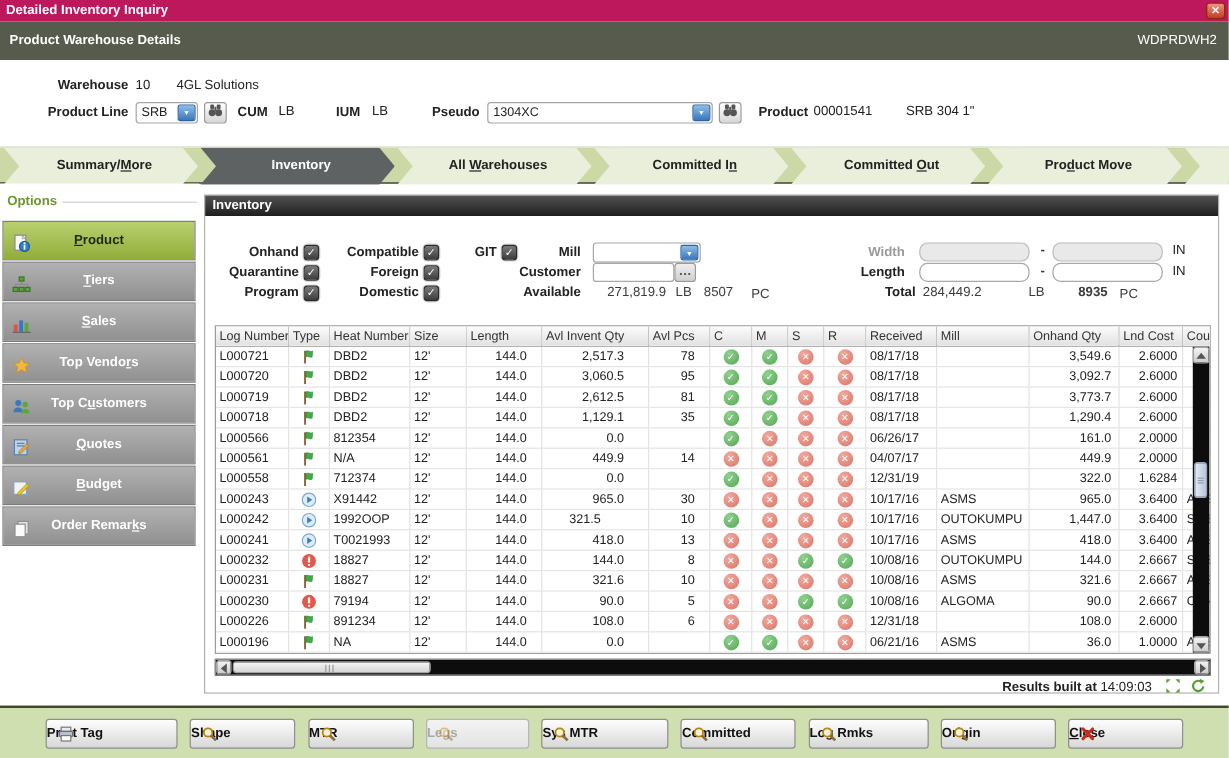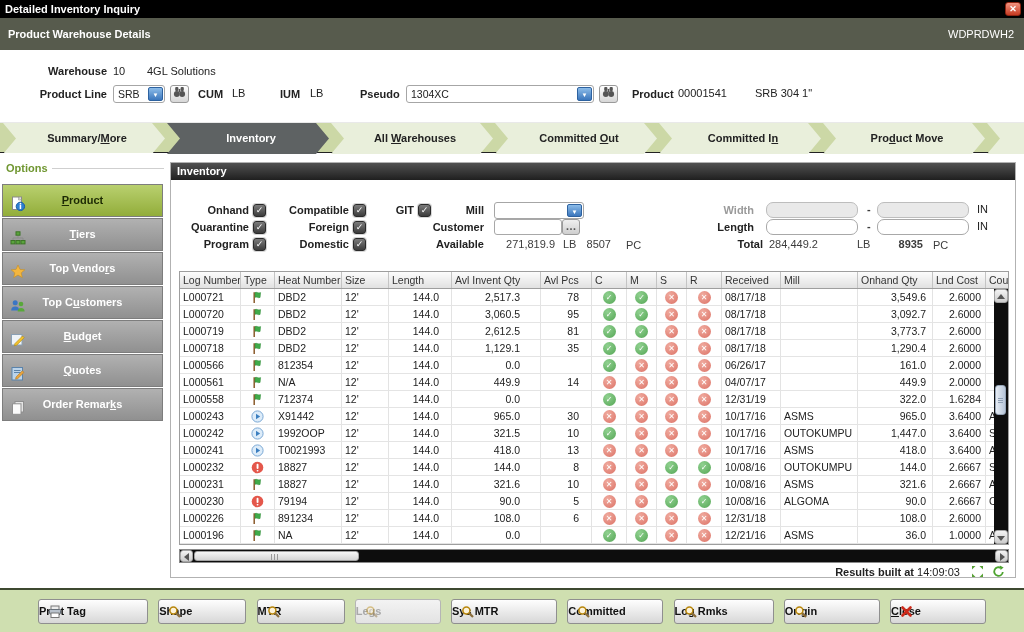--- a/index.html
+++ b/index.html
@@ -1,21 +1,21 @@
 <!DOCTYPE html>
 <html><head>
 <meta charset="utf-8">
 <style>
   html,body{margin:0;padding:0;}
   body{width:1024px;height:632px;position:relative;background:#fff;
        font-family:"Liberation Sans",sans-serif;font-size:11px;color:#222;overflow:hidden;}
   u{text-decoration:underline;}
 
   
-  .titlebar{position:absolute;top:0;left:0;right:0;height:18px;background:#000000;}
+  .titlebar{position:absolute;top:0;left:0;right:0;height:18px;background:#be185d;}
   .titlebar .t-text{color:#fff;font-weight:bold;line-height:18px;padding-left:5px;display:inline-block;}
   .close-btn{position:absolute;top:2px;right:3px;width:16px;height:14px;box-sizing:border-box;
      background:linear-gradient(#f headers,#c00);background:linear-gradient(#f2937f,#c63a21);
      border:1px solid #8e2412;border-radius:3px;color:#fff;font-size:9px;font-weight:bold;
      text-align:center;line-height:12px;cursor:default;}
 
   
   .subheader{position:absolute;top:18px;left:0;right:0;height:32px;background:#575b4d;color:#fff;}
   .sh-title{position:absolute;left:8px;top:10px;font-weight:bold;}
   .sh-code{position:absolute;right:10px;top:10px;text-align:right;}
@@ -187,22 +187,22 @@
 
     <span class="fa lbl" style="left:632px;top:38px;">Product</span>
     <span class="fa" style="left:678px;top:37px;">00001541</span>
     <span class="fa" style="left:755px;top:37px;">SRB 304 1"</span>
   </div>
 
   <div class="tabstrip" id="tabstrip">
       <div class="tab">Summary/<u>M</u>ore</div>
       <div class="tab active">Inventory</div>
       <div class="tab">All <u>W</u>arehouses</div>
+      <div class="tab">Committed I<u>n</u></div>
       <div class="tab">Committed <u>O</u>ut</div>
-      <div class="tab">Committed I<u>n</u></div>
       <div class="tab">Pro<u>d</u>uct Move</div>
       <div class="tab">og Move</div>
     </div>
 
   <div class="sidebar">
     <div class="options-title">Options</div>
     <div id="sidebar-items">
         <div class="side-item active"><span class="s-icon"><svg width="16" height="16" viewBox="0 0 16 16">
               <rect x="2.5" y="1" width="9" height="12.5" fill="#fff" stroke="#8a8a8a"></rect>
               <path d="M8.5 1 L11.5 4 L8.5 4 Z" fill="#d9d9d9" stroke="#8a8a8a" stroke-width="0.5"></path>
@@ -211,38 +211,44 @@
               <rect x="9.7" y="7" width="1.5" height="1.5" fill="#fff"></rect>
             </svg></span><span><u>P</u>roduct</span></div>
         <div class="side-item"><span class="s-icon"><svg width="16" height="16" viewBox="0 0 16 16">
               <path d="M8 5.5 V8 M3 10.5 V8 H13 V10.5" stroke="#8b8b8b" fill="none"></path>
               <rect x="6" y="1.8" width="4" height="3.4" fill="#5aa43d" stroke="#3c7526"></rect>
               <rect x="1" y="10.5" width="4" height="3.4" fill="#5aa43d" stroke="#3c7526"></rect>
               <rect x="6" y="10.5" width="4" height="3.4" fill="#5aa43d" stroke="#3c7526"></rect>
               <rect x="11" y="10.5" width="4" height="3.4" fill="#5aa43d" stroke="#3c7526"></rect>
             </svg></span><span><u>T</u>iers</span></div>
         <div class="side-item"><span class="s-icon"><svg width="16" height="16" viewBox="0 0 16 16">
+              <rect x="1.5" y="7.5" width="3.2" height="6" fill="#d9534f"></rect>
+              <rect x="6" y="4" width="3.2" height="9.5" fill="#3b76c4"></rect>
+              <rect x="10.5" y="6" width="3.2" height="7.5" fill="#58a83a"></rect>
+              <line x1="0.5" y1="14" x2="15.5" y2="14" stroke="#666"></line>
+            </svg></span><span><u>S</u>ales</span></div>
+        <div class="side-item"><span class="s-icon"><svg width="16" height="16" viewBox="0 0 16 16">
               <path d="M8 1 L10 5.4 L14.8 5.8 L11.2 8.9 L12.3 13.6 L8 11.1 L3.7 13.6 L4.8 8.9 L1.2 5.8 L6 5.4 Z" fill="#f4b63f" stroke="#c78e1e" stroke-width="0.6"></path>
             </svg></span><span>Top Vendo<u>r</u>s</span></div>
         <div class="side-item"><span class="s-icon"><svg width="16" height="16" viewBox="0 0 16 16">
               <circle cx="5.2" cy="4.8" r="2.5" fill="#3b76c4"></circle>
               <path d="M1.2 12.5 A4 4 0 0 1 9.2 12.5 Z" fill="#3b76c4"></path>
               <circle cx="11" cy="6" r="2.3" fill="#58a83a"></circle>
               <path d="M7.6 13.4 A3.5 3.5 0 0 1 14.6 13.4 Z" fill="#58a83a"></path>
             </svg></span><span>Top C<u>u</u>stomers</span></div>
         <div class="side-item"><span class="s-icon"><svg width="16" height="16" viewBox="0 0 16 16">
-              <rect x="1.5" y="2.5" width="10.5" height="10.5" fill="#eef3f8" stroke="#8aa0b5"></rect>
-              <path d="M5 11.5 L12.5 4 L14.2 5.7 L6.7 13.2 L4.4 13.8 Z" fill="#f2c12e" stroke="#b08a10" stroke-width="0.6"></path>
-            </svg></span><span><u>B</u>udget</span></div>
-        <div class="side-item"><span class="s-icon"><svg width="16" height="16" viewBox="0 0 16 16">
               <rect x="2" y="1.5" width="10.5" height="12.5" fill="#bcd4ea" stroke="#5b83ab"></rect>
               <line x1="4" y1="4.5" x2="10.5" y2="4.5" stroke="#5b83ab"></line>
               <line x1="4" y1="6.5" x2="10.5" y2="6.5" stroke="#5b83ab"></line>
               <path d="M6 11 L12.3 4.7 L14 6.4 L7.7 12.7 L5.5 13.2 Z" fill="#e8a33d" stroke="#a9731f" stroke-width="0.5"></path>
             </svg></span><span><u>Q</u>uotes</span></div>
+        <div class="side-item"><span class="s-icon"><svg width="16" height="16" viewBox="0 0 16 16">
+              <rect x="1.5" y="2.5" width="10.5" height="10.5" fill="#eef3f8" stroke="#8aa0b5"></rect>
+              <path d="M5 11.5 L12.5 4 L14.2 5.7 L6.7 13.2 L4.4 13.8 Z" fill="#f2c12e" stroke="#b08a10" stroke-width="0.6"></path>
+            </svg></span><span><u>B</u>udget</span></div>
         <div class="side-item"><span class="s-icon"><svg width="16" height="16" viewBox="0 0 16 16">
               <rect x="5" y="1.5" width="8.5" height="10.5" fill="#e4e4e4" stroke="#8f8f8f"></rect>
               <rect x="2.5" y="3.8" width="8.5" height="10.5" fill="#fbfbfb" stroke="#8f8f8f"></rect>
             </svg></span><span>Order Remar<u>k</u>s</span></div>
       </div>
   </div>
 
   <div class="panel">
     <div class="panel-header">Inventory</div>
 
@@ -488,21 +494,21 @@
             </tr>
             <tr>
               <td>L000242</td>
               <td class="center"><span class="type-ic"><svg width="13" height="13" viewBox="0 0 13 13">
                     <circle cx="6.5" cy="6.5" r="5.6" fill="#ddecf9" stroke="#7aa8d4"></circle>
                     <path d="M5 3.7 L9.2 6.5 L5 9.3 Z" fill="#3c7fc0"></path>
                   </svg></span></td>
               <td>1992OOP</td>
               <td>12'</td>
               <td style="text-align: right; padding-right: 12px;">144.0</td>
-              <td style="text-align: right; padding-right: 20px;">321.5</td>
+              <td style="text-align: center; padding-right: 20px;">321.5</td>
               <td style="text-align: right; padding-right: 12px;">10</td>
               <td class="center"><span class="st on"></span></td>
               <td class="center"><span class="st off"></span></td>
               <td class="center"><span class="st off"></span></td>
               <td class="center"><span class="st off"></span></td>
               <td>10/17/16</td>
               <td>OUTOKUMPU</td>
               <td style="text-align: right; padding-right: 6px;">1,447.0</td>
               <td style="text-align: right; padding-right: 4px;">3.6400</td>
               <td>SWEDEN</td>
@@ -622,21 +628,21 @@
                   </svg></span></td>
               <td>NA</td>
               <td>12'</td>
               <td style="text-align: right; padding-right: 12px;">144.0</td>
               <td style="text-align: right; padding-right: 20px;">0.0</td>
               <td style="text-align: right; padding-right: 12px;"></td>
               <td class="center"><span class="st on"></span></td>
               <td class="center"><span class="st on"></span></td>
               <td class="center"><span class="st off"></span></td>
               <td class="center"><span class="st off"></span></td>
-              <td>12/21/16</td>
+              <td>06/21/16</td>
               <td>ASMS</td>
               <td style="text-align: right; padding-right: 6px;">36.0</td>
               <td style="text-align: right; padding-right: 4px;">1.0000</td>
               <td>AUSTRALIA</td>
             </tr>
           </tbody>
         </table>
       <div class="vscroll">
         <div class="vs-btn vs-up"></div>
         <div class="vs-thumb"></div>

